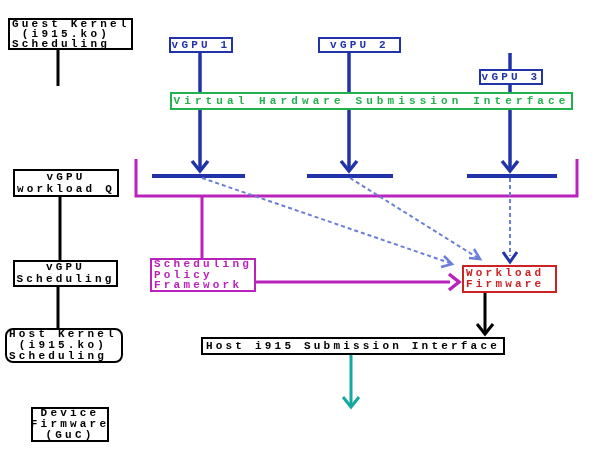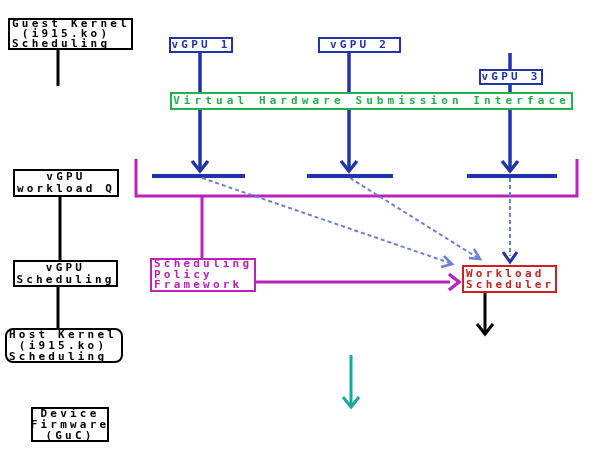--- a/index.html
+++ b/index.html
@@ -23,20 +23,21 @@
     border: 2px solid #000000;
     box-sizing: border-box;
     display: flex;
     align-items: center;
     justify-content: center;
     font-weight: bold;
     font-size: 11px;
     letter-spacing: 3.2px;
     line-height: 10.5px;
     color: #000000;
+    font-family: Liberation Mono, monospace;
   }
   .box .lbl { white-space: pre; }
   .left-align { justify-content: flex-start; padding-left: 2px; }
   
   .b-guest-kernel    { left: 8px;   top: 18px;  width: 125px; height: 32px; line-height: 10px; }
   .b-vexeclist       { left: 47px;  top: 86px;  width: 63px;  height: 25px; font-size: 10.5px; letter-spacing: 0px; line-height: 11px; }
   .b-workload-q      { left: 13px;  top: 169px; width: 106px; height: 28px; line-height: 12px; }
   .b-vgpu-sched      { left: 13px;  top: 260px; width: 105px; height: 27px; line-height: 11.5px; }
   .b-host-kernel     { left: 5px;   top: 328px; width: 118px; height: 35px; line-height: 11px; border-radius: 8px; }
   .b-device-firmware { left: 31px;  top: 407px; width: 78px;  height: 35px; line-height: 11px; }
@@ -156,18 +157,21 @@
   </div>
 
   <div class="box magenta b-spf left-align">
     <span class="lbl">Scheduling
 Policy
 Framework</span>
   </div>
 
   <div class="box red b-ws left-align">
     <span class="lbl">Workload
-Scheduler</span>
+Firmware</span>
   </div>
 
+  <div class="box b-hi915">
+    <span class="lbl">Host i915 Submission Interface</span>
+  </div>
 
 
 </div>
 
 </body></html>

